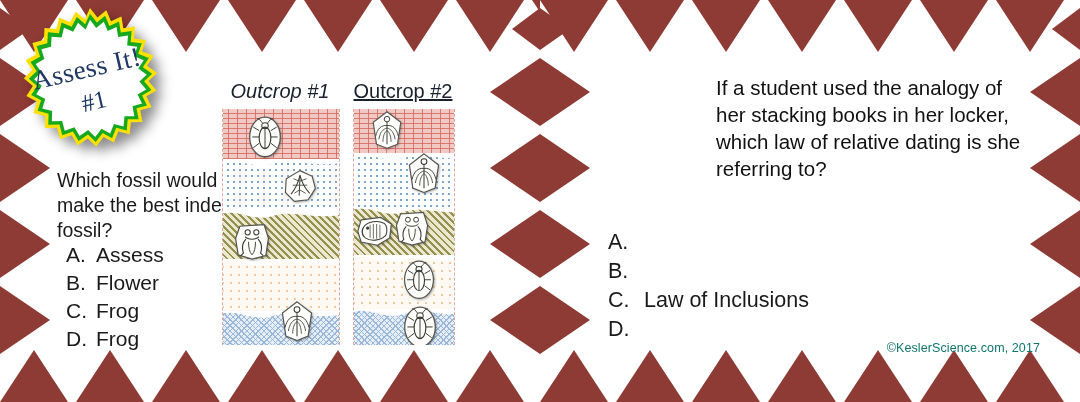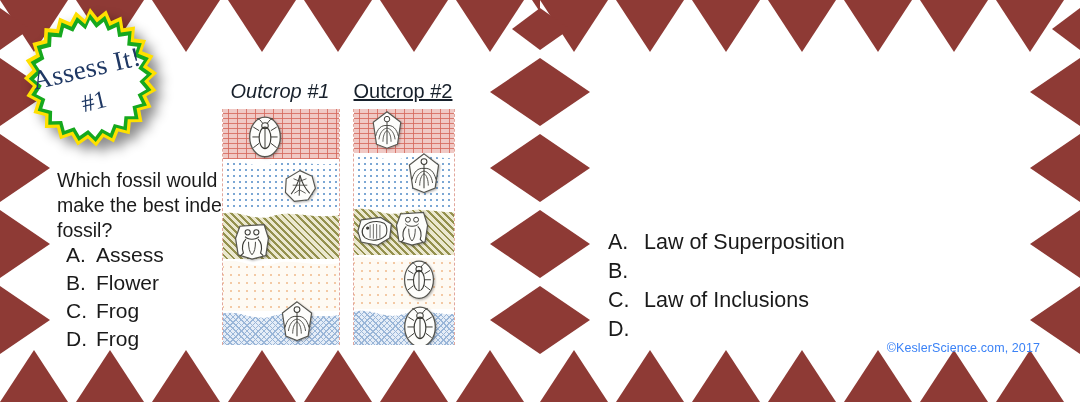--- a/index.html
+++ b/index.html
@@ -119,21 +119,21 @@
   
   .q2-text{
     position:absolute;left:176px;top:74px;width:318px;
     font-size:20.5px;line-height:27px;color:#111111;
   }
   #choices-2{left:68px;top:228px;font-size:21.5px;line-height:29px;}
   #choices-2 .lt{width:36px;flex:0 0 36px;}
 
   .copyright{
     position:absolute;right:40px;bottom:47px;
-    font-size:12.5px;color:#3b82f6;letter-spacing:.1px;
+    font-size:12.5px;color:#0f766e;letter-spacing:.1px;
   }
 </style>
 </head>
 <body>
 
 <div class="stage">
 
   <div class="card" id="card-1">
     <div class="frame">
       <svg width="540" height="402" viewBox="0 0 540 402">
@@ -387,24 +387,24 @@
           <path d="M540,58 L540,126 L490,92 Z"></path>
           <path d="M540,134 L540,202 L490,168 Z"></path>
           <path d="M540,210 L540,278 L490,244 Z"></path>
           <path d="M540,286 L540,354 L490,320 Z"></path>
           <path d="M540,8 L540,50 L512,29 Z"></path>
         </g>
       </svg>
       <div class="white-well" style="left:56px;top:52px;width:428px;height:298px;"></div>
     </div>
 
+    <div class="q2-text">If a student used the analogy of her stacking books in her locker, which law of relative dating is she referring to?</div>
     <div class="choices" id="choices-2">
       <div class="choice">
         <span class="lt">A.</span>
-        <span class="lb">Law of Superposition</span>
       </div>
       <div class="choice">
         <span class="lt">B.</span>
       </div>
       <div class="choice">
         <span class="lt">C.</span>
         <span class="lb">Law of Inclusions</span>
       </div>
       <div class="choice">
         <span class="lt">D.</span>

